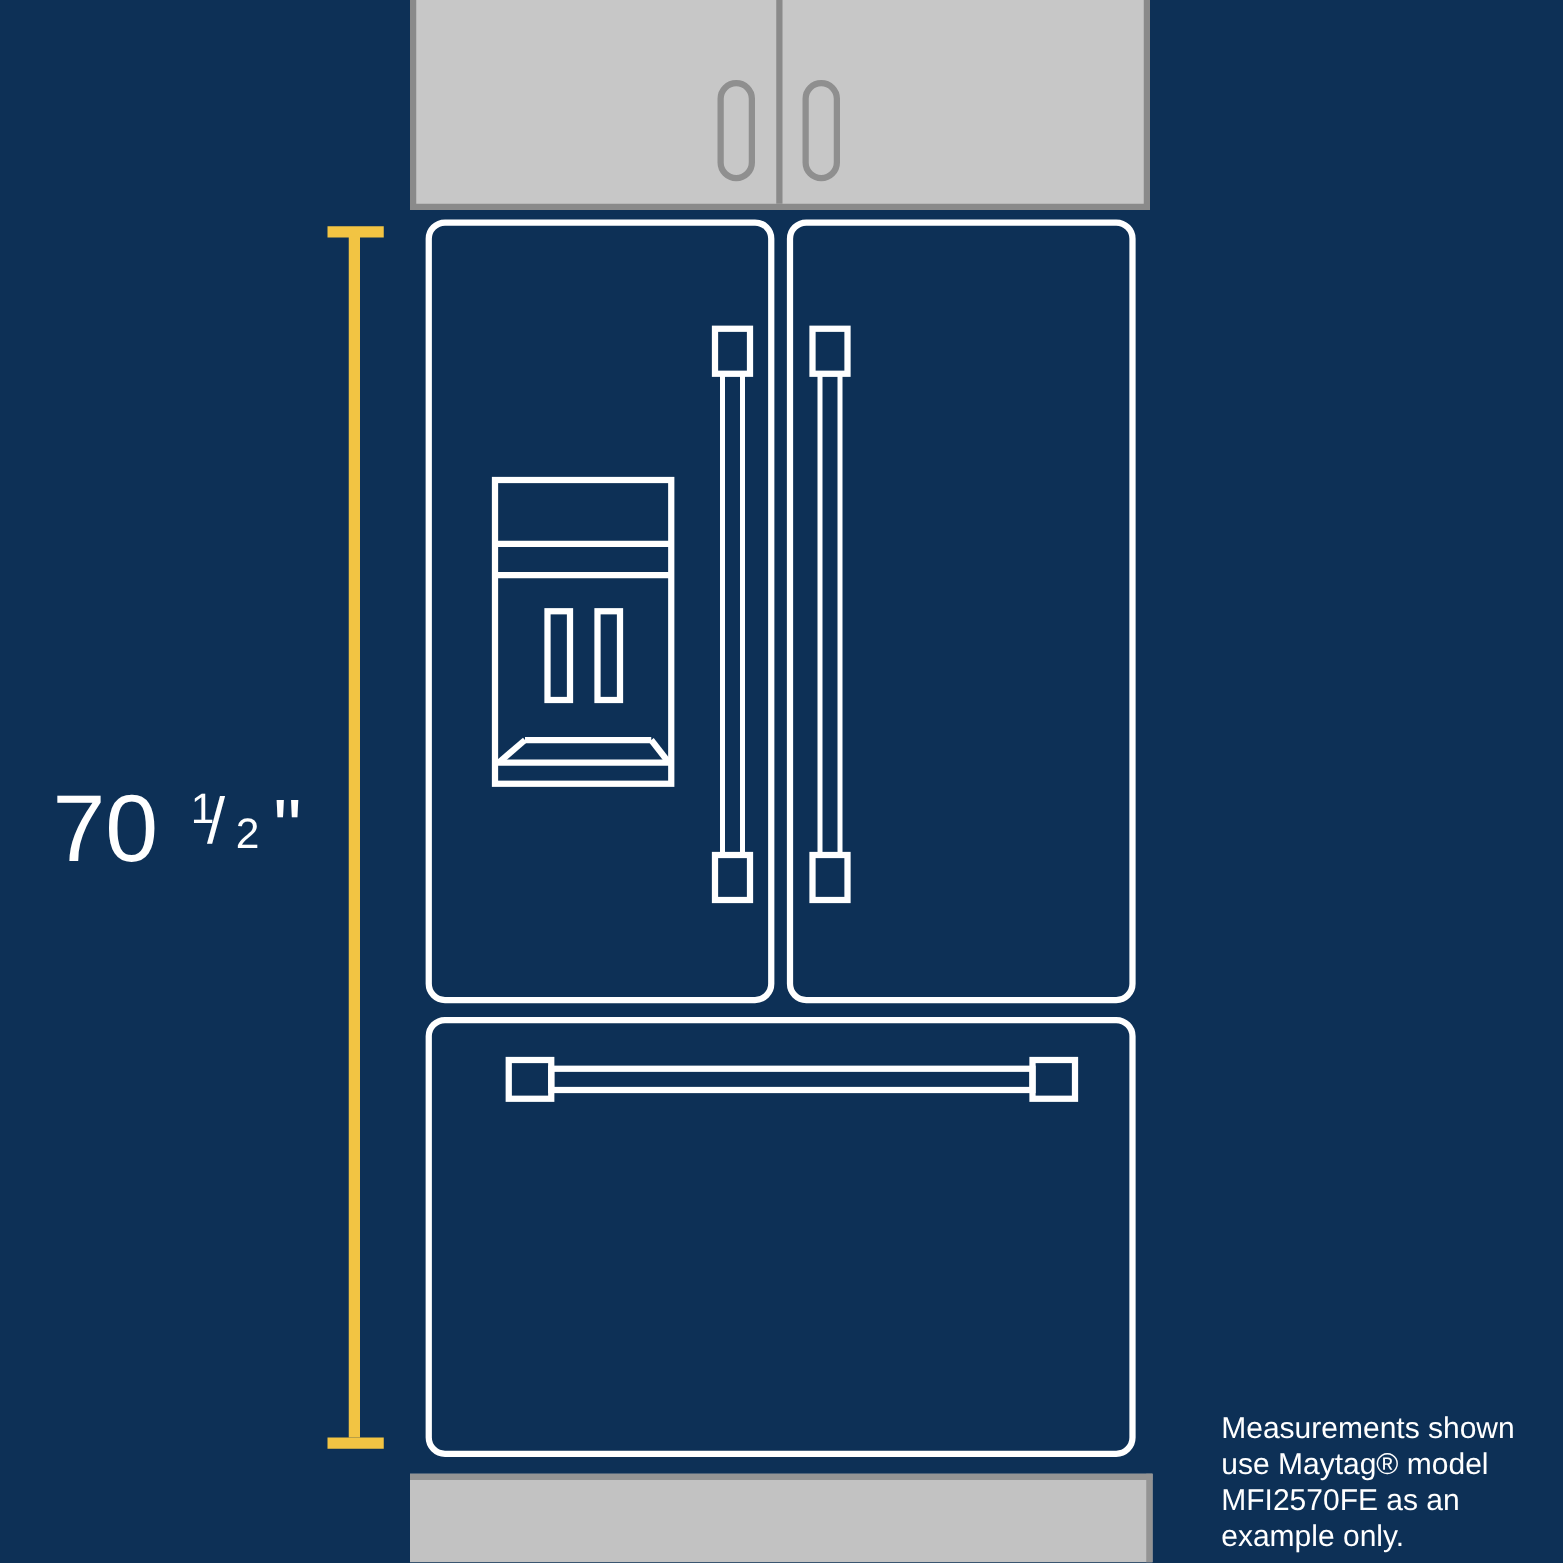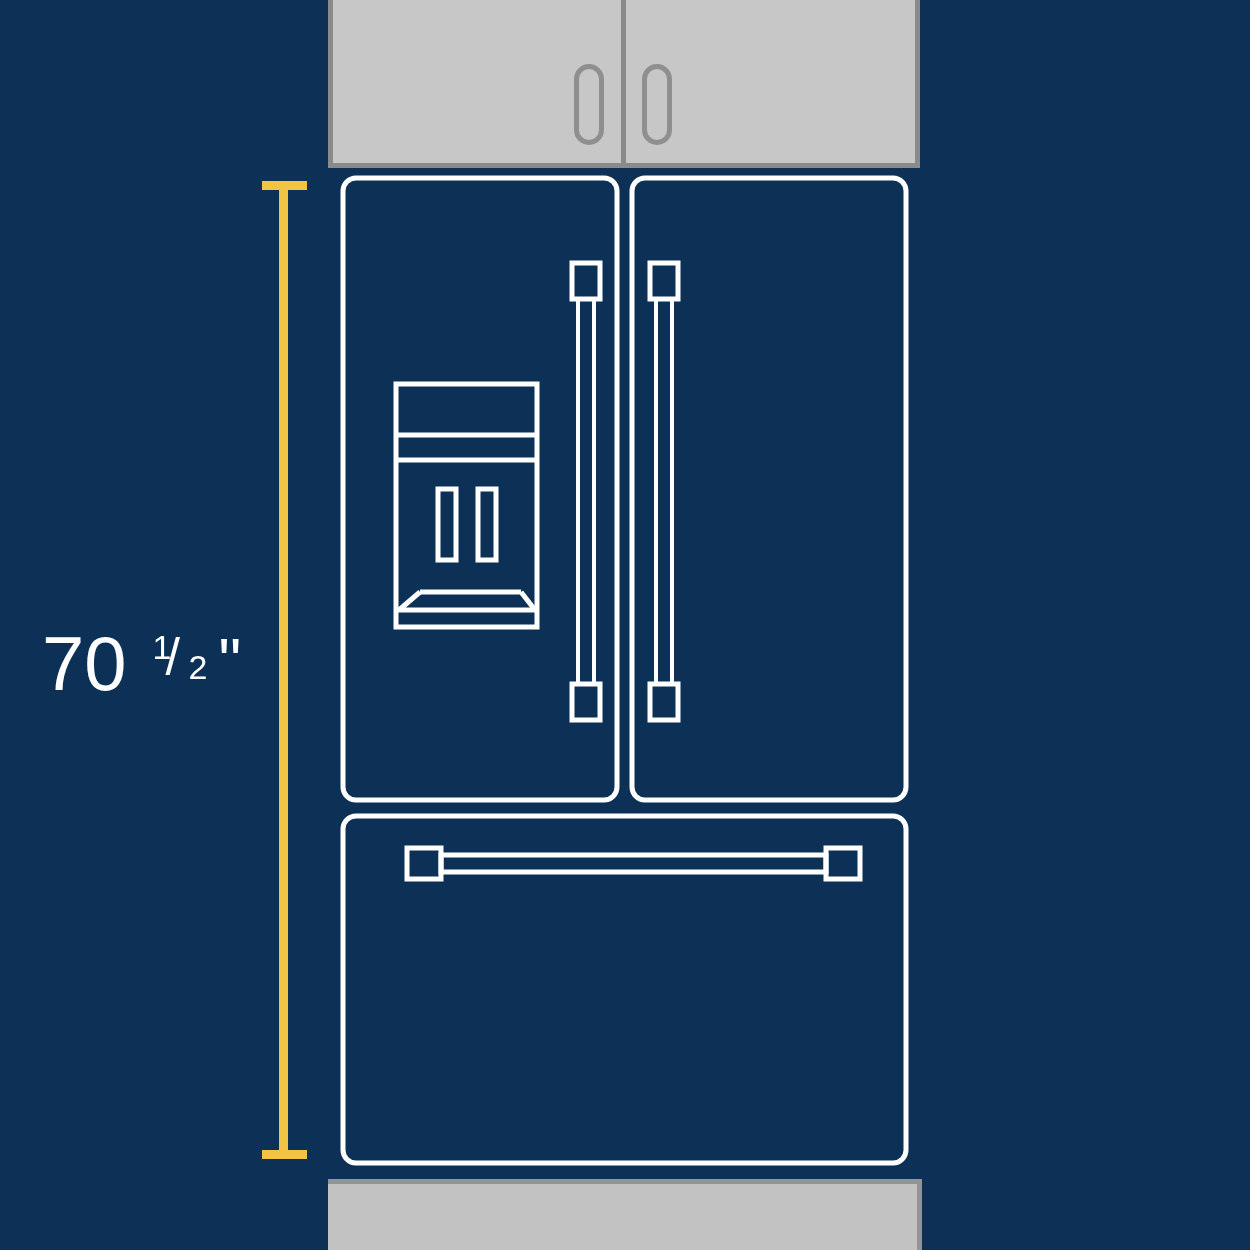--- a/index.html
+++ b/index.html
@@ -193,14 +193,20 @@
     <span class="frac">
       <span class="num">1</span>
       <span class="slash">/</span>
       <span class="den">2</span>
     </span>
     <span class="unit">"</span>
   </div>
 
   <div class="floor"></div>
 
+  <div class="disclaimer">
+    <div>Measurements shown</div>
+    <div>use Maytag® model</div>
+    <div>MFI2570FE as an</div>
+    <div>example only.</div>
+  </div>
 
 </div>
 
 </body></html>

